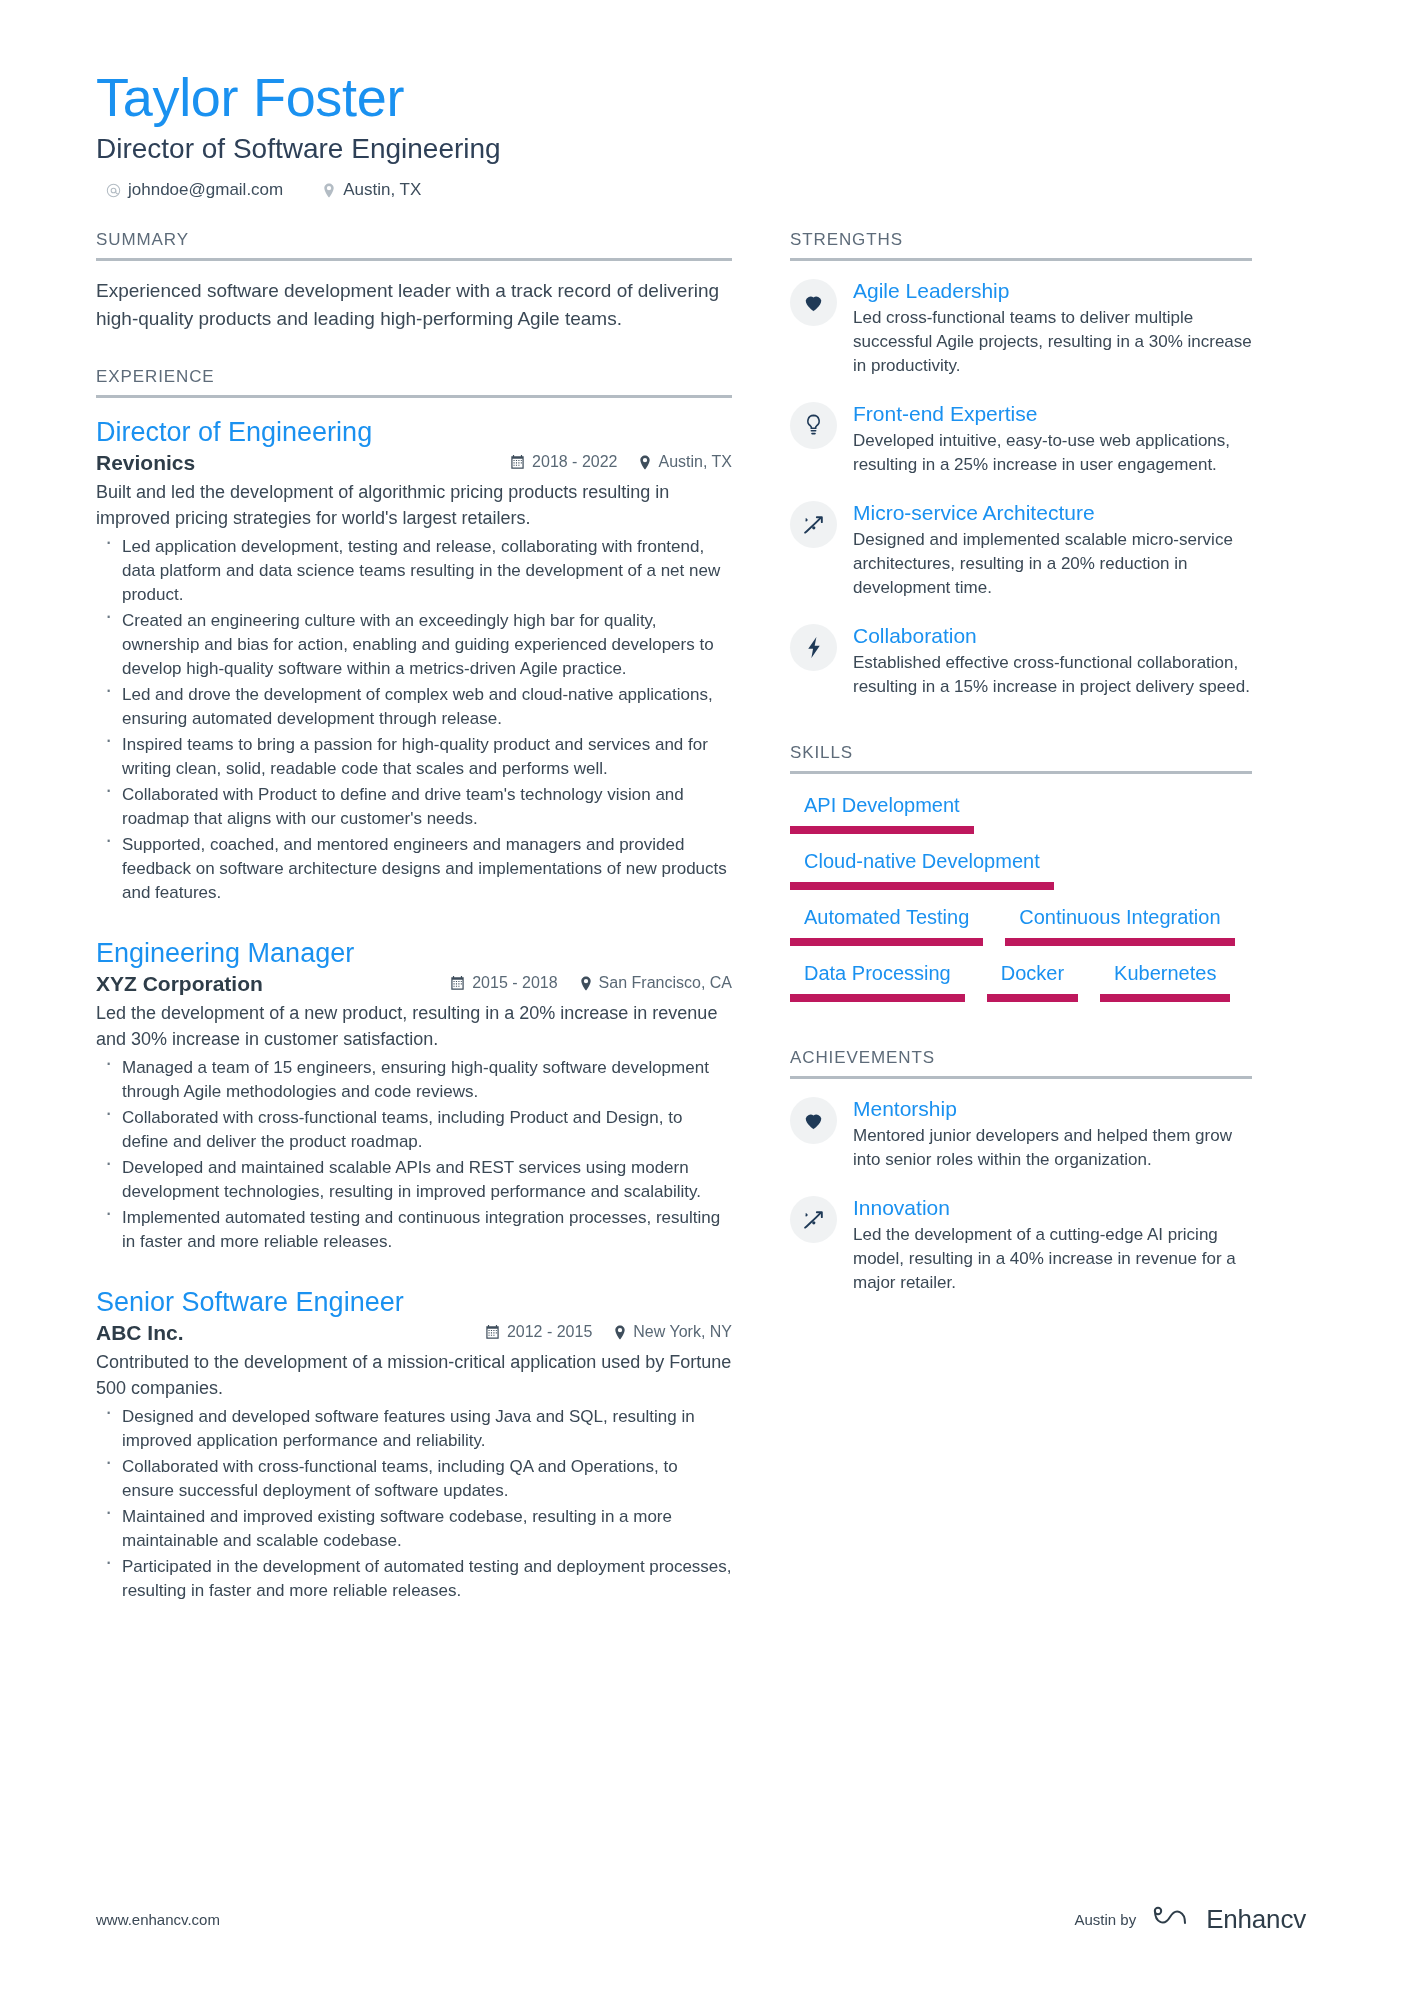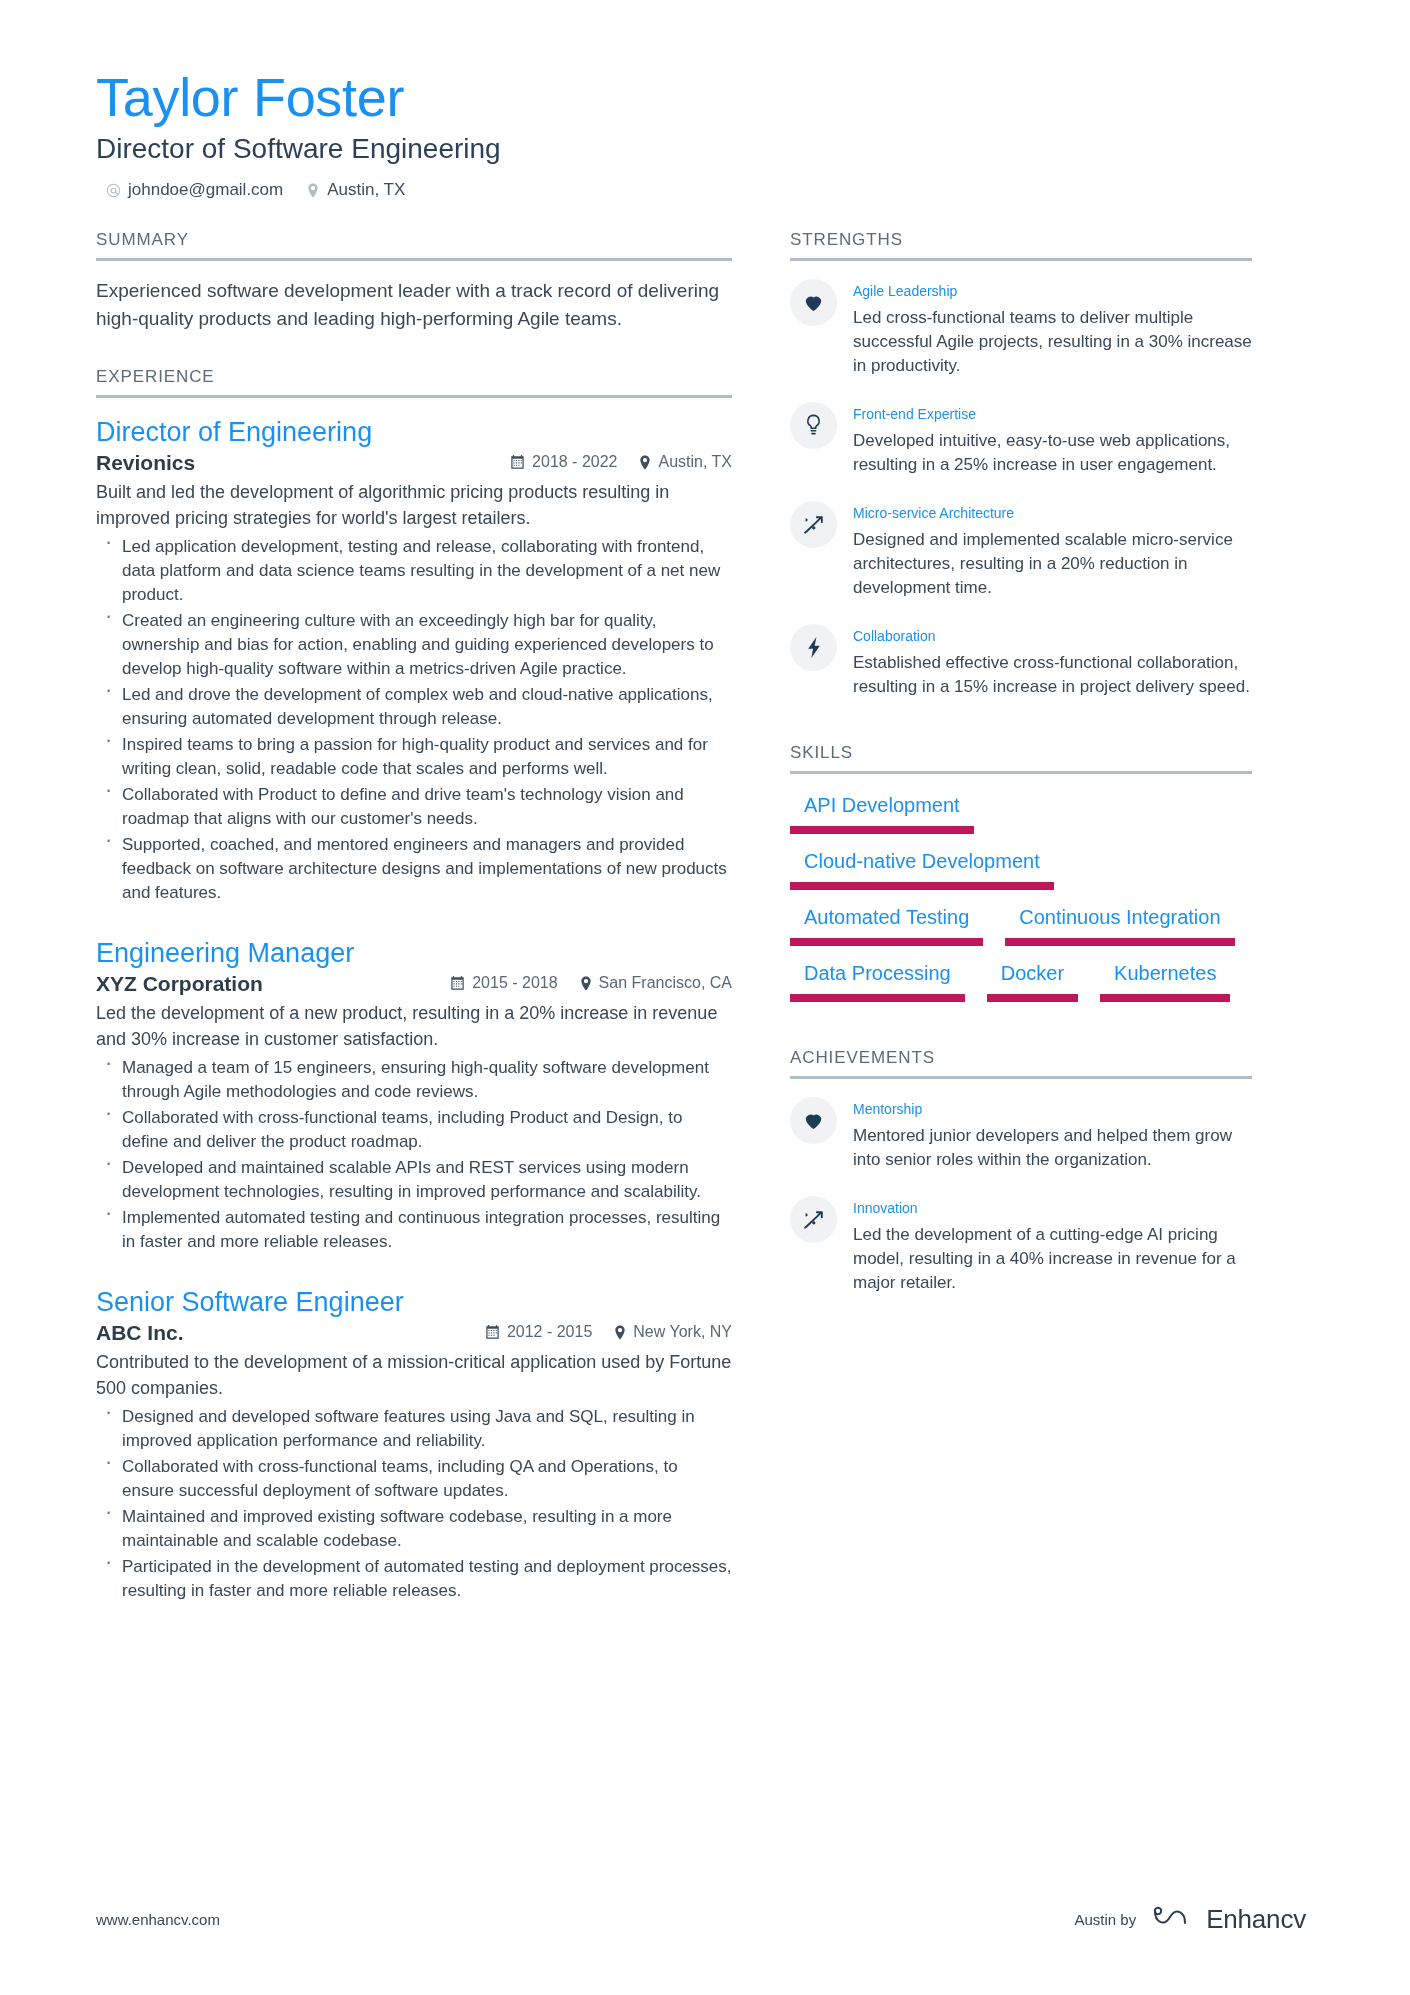--- a/index.html
+++ b/index.html
@@ -33,21 +33,21 @@
   .role {
     font-size: 28px;
     line-height: 38px;
     font-weight: 400;
     color: #2e4057;
     margin-top: 2px;
   }
   .contact-row {
     display: flex;
     align-items: center;
-    gap: 22px;
+    gap: 38px;
     margin-top: 12px;
     padding-left: 10px;
   }
   .contact-item {
     display: flex;
     align-items: center;
     gap: 7px;
     font-size: 17px;
     color: #3d4d5c;
   }
@@ -162,21 +162,21 @@
     background: #f0f2f3;
     display: flex;
     align-items: center;
     justify-content: center;
     color: #1f3a57;
     margin-top: 2px;
   }
   .feature-icon svg { display: block; }
   .feature-body { flex: 1; }
   .feature-title {
-    font-size: 14px;
+    font-size: 21px;
     line-height: 28px;
     color: #1a91f0;
     margin-bottom: 1px;
   }
   .feature-text {
     font-size: 17px;
     line-height: 24px;
     color: #3a4855;
   }
 

